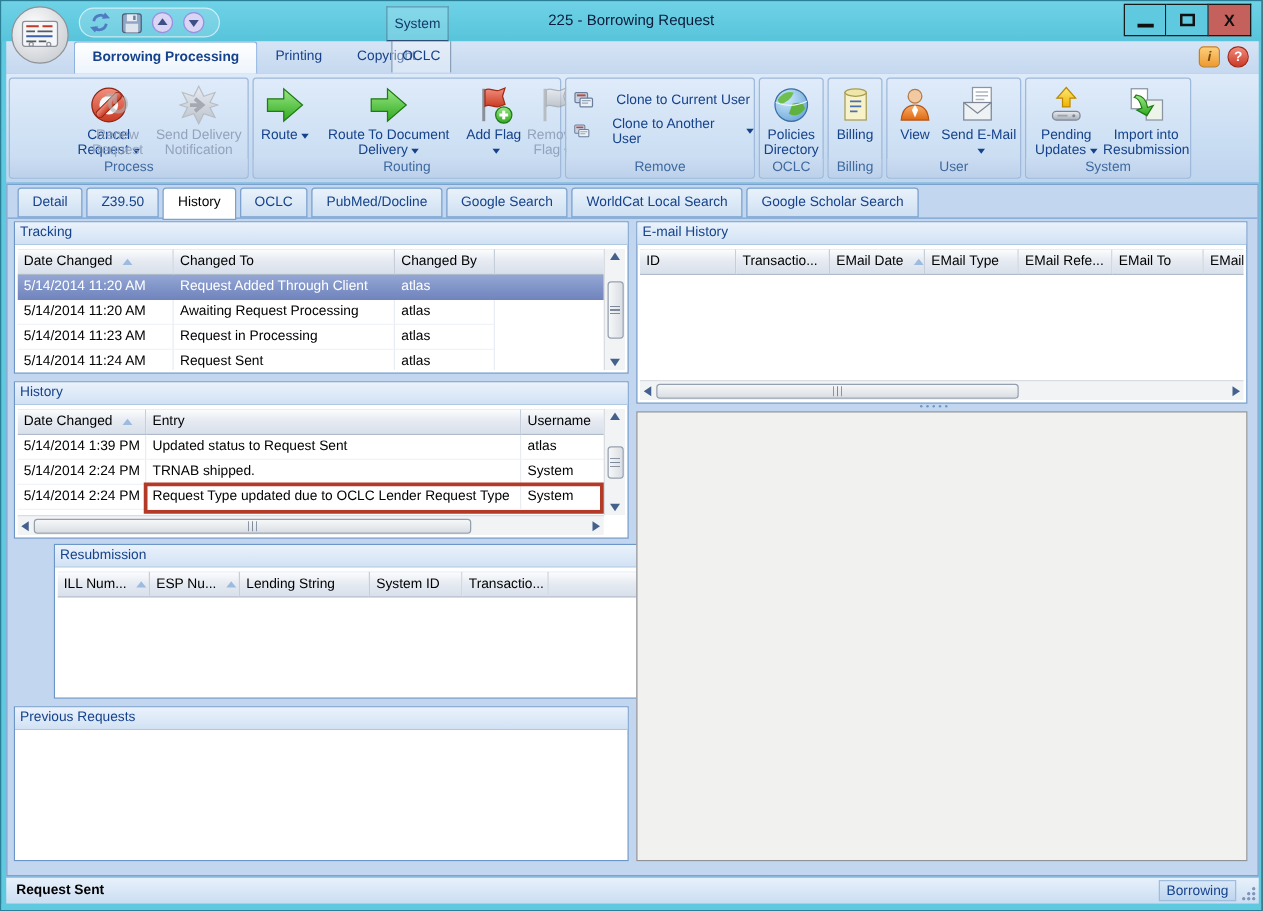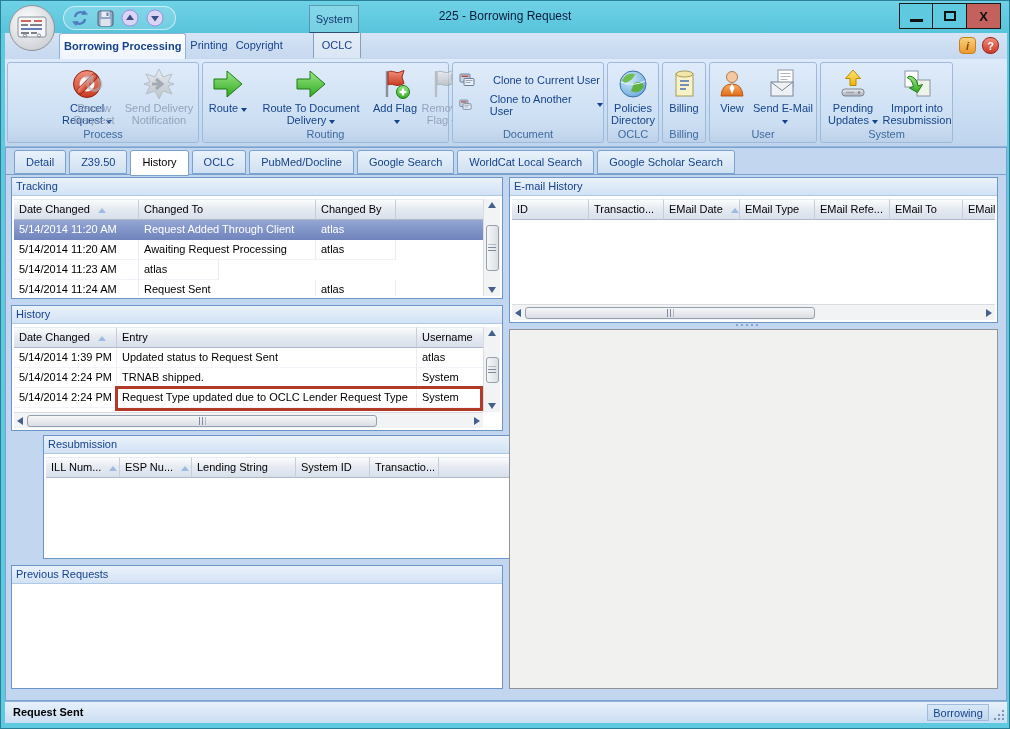--- a/index.html
+++ b/index.html
@@ -19,21 +19,21 @@
   .glyph-min { width:13px; height:3px; background:#111; margin-top:8px; }
   .glyph-max { width:12px; height:10px; border:2px solid #111; }
   
   .orb { position:absolute; left:7px; top:3px; width:48px; height:48px; z-index:30; }
   .qat { position:absolute; left:62px; top:5px; height:24px; display:flex; align-items:center; gap:5px;
          padding:0 10px 0 6px; border:1px solid rgba(255,255,255,.6); border-radius:12px; background:rgba(255,255,255,.15); }
   .qbtn { display:flex; align-items:center; justify-content:center; width:20px; height:20px; }
   
   .ribbontabs { position:absolute; left:4px; top:32px; width:1002px; height:26px; background:linear-gradient(#D6E4F5,#C5D8EF); }
   .rtabs { position:absolute; left:54px; top:0; height:26px; display:flex; }
-  .rtab { padding:0 4px; line-height:25px; color:#15428B; }
+  .rtab { padding:0 14px; line-height:25px; color:#15428B; }
   .rtab.active { background:linear-gradient(#FFFFFF,#EDF4FC); border:1px solid #8DB2E0; border-bottom:none;
                  border-radius:3px 3px 0 0; color:#15428B; font-weight:bold; }
   .rtab.ctx { position:absolute; left:254px; top:0; width:48px; text-align:center; padding:0;
               background:rgba(255,255,255,.35); border-left:1px solid #8A9FB8; border-right:1px solid #8A9FB8; }
   .ctxhdr { position:absolute; left:308px; top:4px; width:50px; height:28px; text-align:center; line-height:26px;
             color:#123A6B; background:rgba(255,255,255,.18); border:1px solid rgba(20,40,70,.35); border-bottom:1px solid #2E4E77; z-index:5; }
   .helpicons { position:absolute; right:10px; top:36px; display:flex; gap:6px; z-index:6; }
   .hico { width:17px; height:17px; border-radius:8px; display:flex; align-items:center; justify-content:center;
           font-weight:bold; font-size:11px; color:#fff; }
   .hico.info { background:linear-gradient(#FBCF7C,#EF9A2E); border:1px solid #C77F1F; border-radius:4px; color:#7A4A08; font-style:italic; }
@@ -319,21 +319,21 @@
           <svg viewBox="0 0 17 17" width="17" height="17">
             <rect x="1" y="3" width="10" height="8" rx="1" fill="#C9D6E8" stroke="#6B7D99"></rect>
             <rect x="5" y="7.5" width="10" height="7" rx="1" fill="#EAF0F7" stroke="#6B7D99"></rect>
             <path d="M6.5 9.5 h7 M6.5 11.5 h5" stroke="#9AA8BC" stroke-width="1"></path>
             <rect x="2.5" y="4.5" width="7" height="1.6" fill="#B05040"></rect>
           </svg>
           <span>Clone to Another User</span>
             <span class="dd"></span>
         </div>
       </div>
-      <div class="glabel">Document</div>
+      <div class="glabel">Remove</div>
     </div>
 
     <div class="rgroup" style="left:602px;width:52px;">
       <div class="rbtn" style="left:1px;width:48px;">
         <div class="ric">
           <svg viewBox="0 0 32 32" width="32" height="32">
             <circle cx="16" cy="16" r="13" fill="url(#gGlobe)" stroke="#3C6FA5"></circle>
             <path d="M5 12 Q10 4 18 6 Q15 14 7 15 Z" fill="#6FBF4E"></path>
             <path d="M17 15 Q26 12 27 19 Q21 27 14 23 Z" fill="#5FB23F"></path>
             <path d="M3.5 14 Q16 19 28.5 13" fill="none" stroke="#EAF4FC" stroke-width="1"></path>
@@ -437,20 +437,21 @@
         <div class="gc" style="width:177px;">Request Added Through Client</div>
         <div class="gc" style="width:80px;">atlas</div>
       </div>
       <div class="grow">
         <div class="gc" style="width:125px;">5/14/2014 11:20 AM</div>
         <div class="gc" style="width:177px;">Awaiting Request Processing</div>
         <div class="gc" style="width:80px;">atlas</div>
       </div>
       <div class="grow">
         <div class="gc" style="width:125px;">5/14/2014 11:23 AM</div>
+        <div class="gc" style="width:177px;">Request in Processing</div>
         <div class="gc" style="width:80px;">atlas</div>
       </div>
       <div class="grow">
         <div class="gc" style="width:125px;">5/14/2014 11:24 AM</div>
         <div class="gc" style="width:177px;">Request Sent</div>
         <div class="gc" style="width:80px;">atlas</div>
       </div>
       <div class="vsb">
         <span class="tri-up"></span>
         <span class="vthumb" style="height:46px;">

